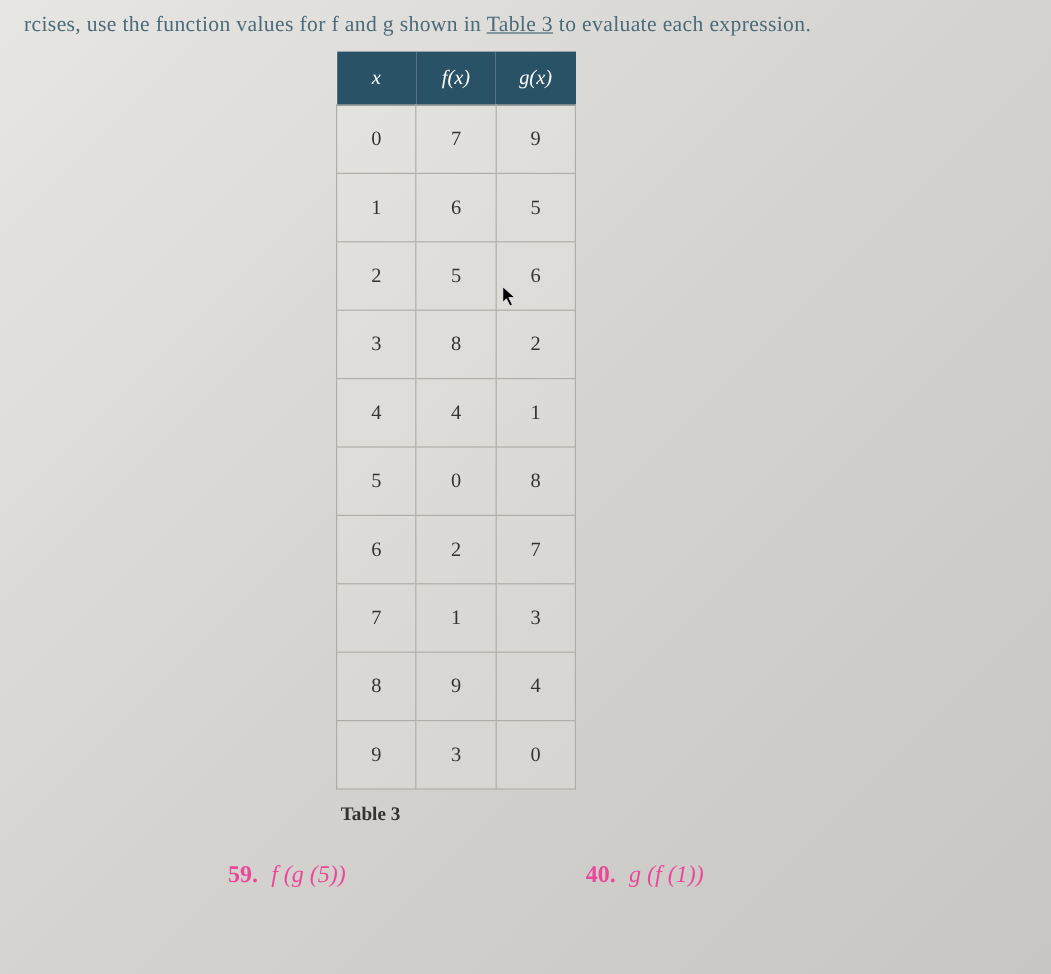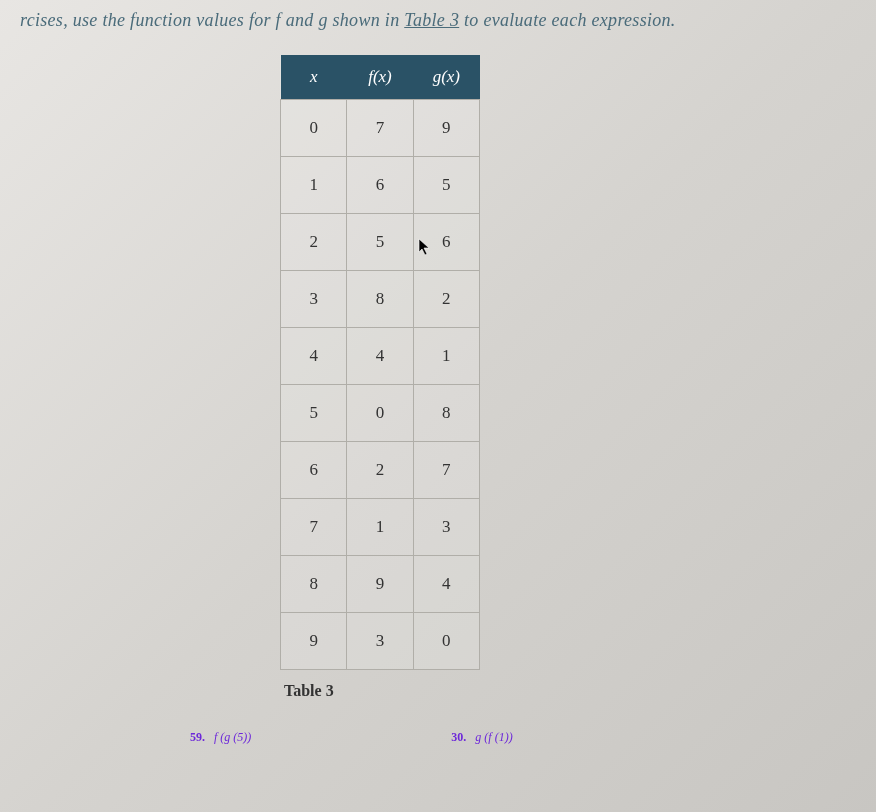--- a/index.html
+++ b/index.html
@@ -13,24 +13,23 @@
       background: linear-gradient(135deg, #e8e6e3 0%, #d5d3cf 50%, #c8c6c2 100%);
       font-family: Georgia, 'Times New Roman', serif;
       position: relative;
       overflow: hidden;
     }
     .page-container {
       padding: 10px 20px;
       position: relative;
     }
     .instruction-text {
-      font-style: italic;
       color: #4a6b7a;
       font-size: 18px;
-      margin-bottom: 24px;
+      margin-bottom: 12px;
       letter-spacing: 0.3px;
     }
     .instruction-text .table-link {
       text-decoration: underline;
       color: #4a6b7a;
     }
     .table-wrapper {
       width: 200px;
       margin-left: 260px;
       margin-top: 10px;
@@ -66,22 +65,22 @@
       margin-top: 12px;
       padding-left: 4px;
     }
     .exercises {
       display: flex;
       margin-top: 30px;
       padding-left: 170px;
       gap: 200px;
     }
     .exercise {
-      font-size: 12px;
-      color: #6d28d9;
+      font-size: 20px;
+      color: #ec4899;
     }
     .exercise .num {
       font-weight: bold;
       margin-right: 6px;
     }
     .exercise .expr {
       font-family: 'Times New Roman', serif;
       font-style: italic;
     }
     .cursor-arrow {
@@ -166,21 +165,21 @@
     </table>
     <div class="table-caption">Table 3</div>
   </div>
 
   <div class="exercises">
     <div class="exercise">
       <span class="num">59.</span>
       <span class="expr">f (g (5))</span>
     </div>
     <div class="exercise">
-      <span class="num">30.</span>
+      <span class="num">40.</span>
       <span class="expr">g (f (1))</span>
     </div>
   </div>
 
   <svg class="cursor-arrow" viewBox="0 0 14 18">
     <path d="M1 1 L1 14 L4 11 L7 17 L9 16 L6 10 L11 10 Z" fill="#000" stroke="#fff" stroke-width="0.6"></path>
   </svg>
 
 </div>
 

